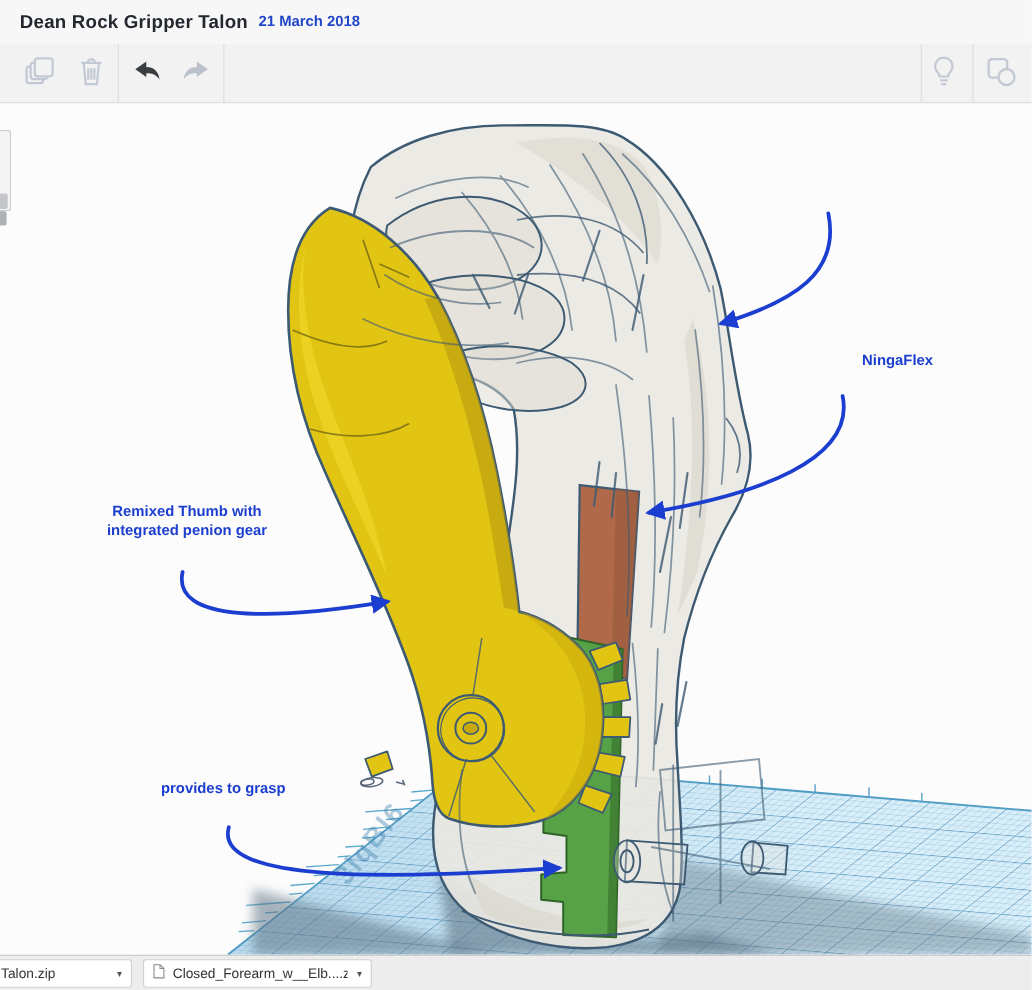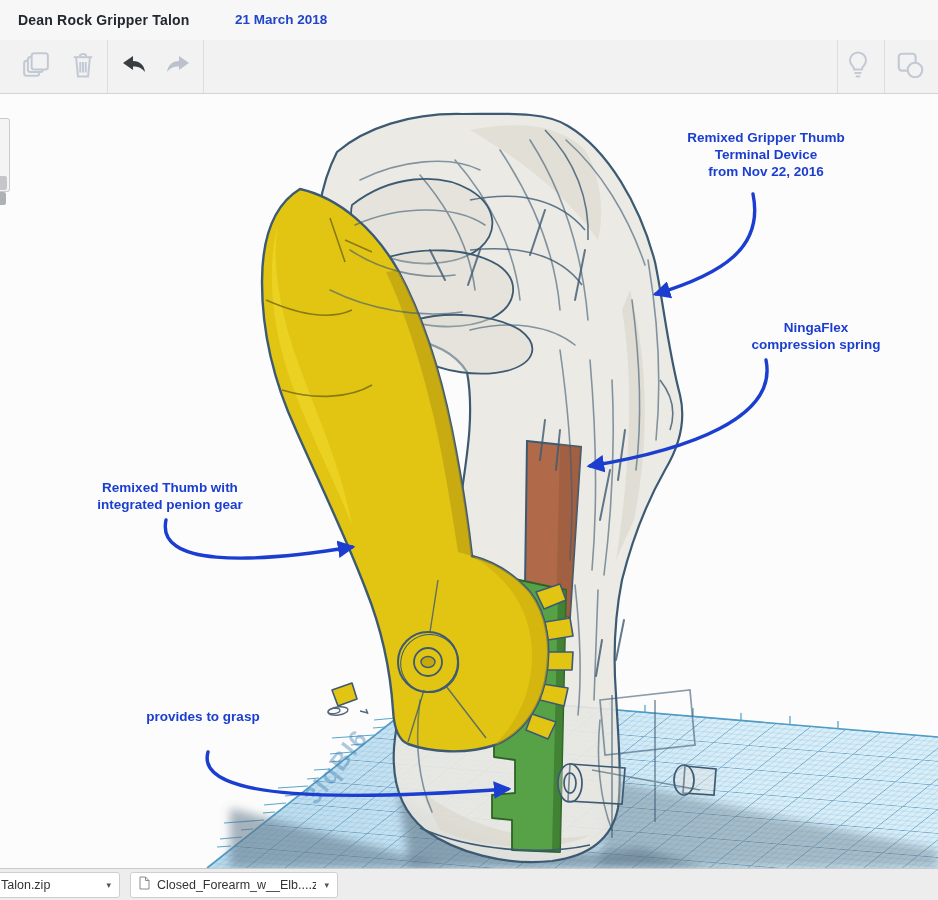--- a/index.html
+++ b/index.html
@@ -8,21 +8,21 @@
     font-family:"Liberation Sans",sans-serif;background:#fcfcfc;
     -webkit-font-smoothing:antialiased;
   }
   
   .titlebar{
     position:absolute;left:0;top:0;width:938px;height:40px;
     background:#f7f7f8;border-bottom:1px solid #ececee;
   }
   .titlebar .title{
     position:absolute;left:18px;top:0;line-height:40px;
-    font-size:14px;font-weight:bold;color:#23272e;letter-spacing:.2px;
+    font-size:17px;font-weight:bold;color:#23272e;letter-spacing:.2px;
   }
   .titlebar .date{
     position:absolute;left:235px;top:0;line-height:40px;
     font-size:13.5px;font-weight:bold;color:#2145c8;text-align:right;
   }
   
   .toolbar{
     position:absolute;left:0;top:40px;width:938px;height:53px;
     background:#f2f2f3;border-bottom:1px solid #d4d4d6;
   }
@@ -328,30 +328,24 @@
       <path d="M166,520 C156,566 248,564 352,547" marker-end="url(#ah)"></path>
       <path d="M208,752 C194,802 350,800 508,789" marker-end="url(#ah)"></path>
     </g>
   </svg>
 
   <div class="side-strip">
     <div class="handle"></div>
   </div>
   <div class="side-nub"></div>
 
-  <div class="note" style="left:640px;top:35px;width:252px;">
-    <span>Remixed Gripper Thumb</span>
-    <span>Terminal Device</span>
-    <span>from Nov 22, 2016</span>
-  </div>
   <div class="note" style="left:716px;top:225px;width:200px;">
     <span>NingaFlex</span>
-    <span>compression spring</span>
-  </div>
-  <div class="note" style="left:62px;top:385px;width:216px;">
+  </div>
+  <div class="note" style="left:62px;top:362px;width:216px;">
     <span>Remixed Thumb with</span>
     <span>integrated penion gear</span>
   </div>
   <div class="note" style="left:95px;top:614px;width:216px;">
     <span>provides to grasp</span>
   </div>
 </div>
 
 <div class="dlbar">
   <div class="chip" style="left:-8px;width:128px;">

